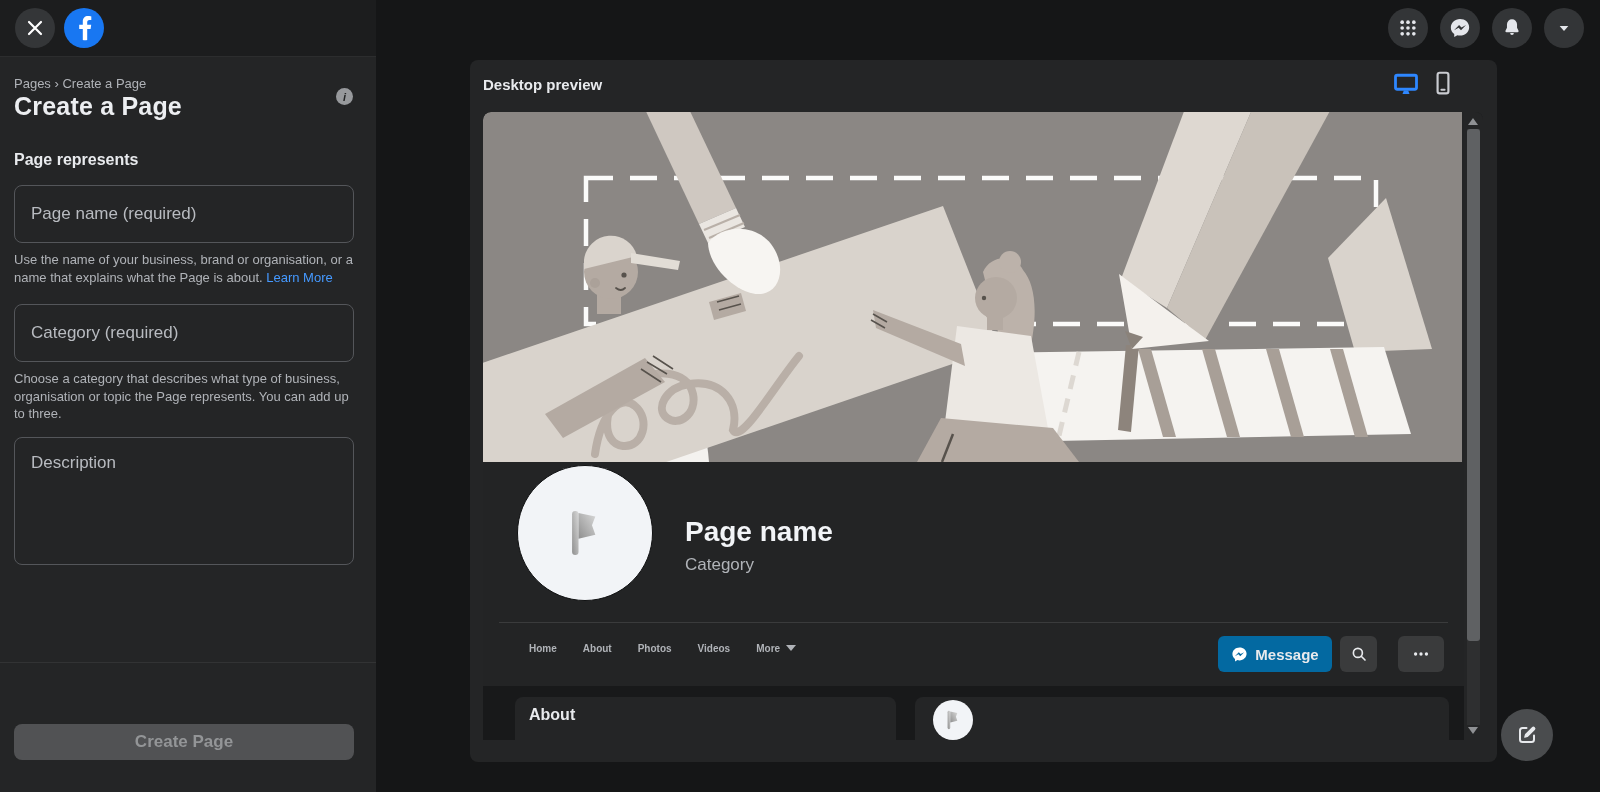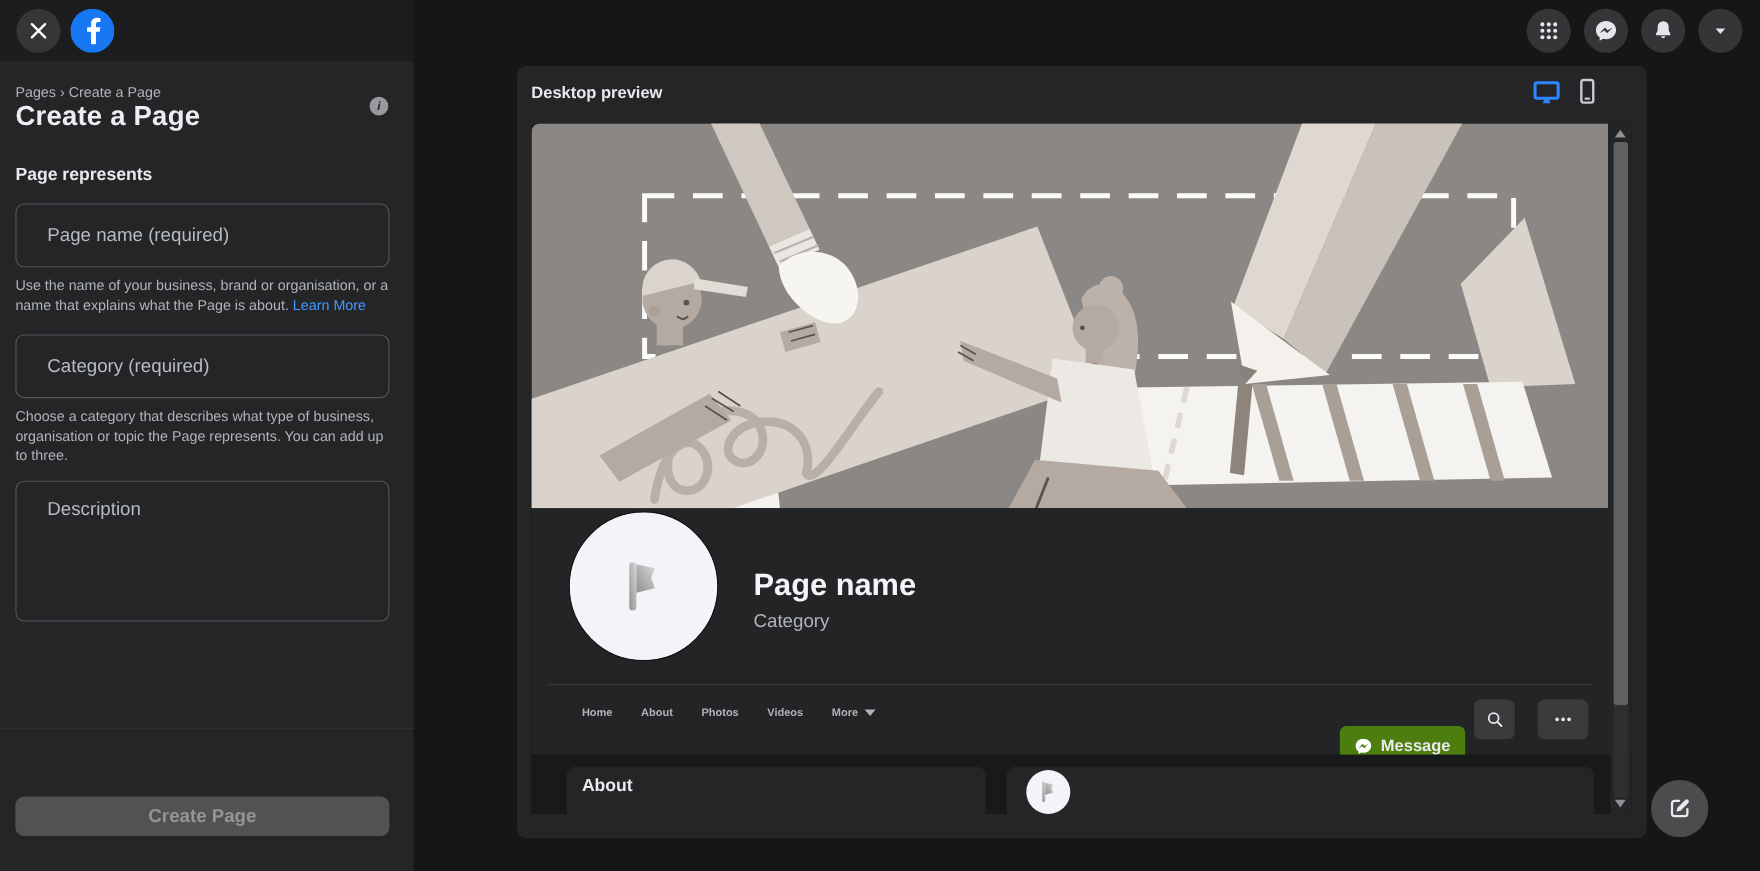--- a/index.html
+++ b/index.html
@@ -18,21 +18,21 @@
   .circle-btn { border-radius:50%; display:flex; align-items:center; justify-content:center; cursor:pointer; }
   .close-btn { left:15px; top:8px; width:40px; height:40px; background:#343638; }
   .fb-logo { left:64px; top:8px; width:40px; height:40px; }
 
   .breadcrumb { left:14px; top:76px; font-size:13px; color:#b0b3b8; }
   .page-title { left:14px; top:92px; font-size:25px; font-weight:700; color:#eceef1; letter-spacing:.2px; }
   .info-btn { left:336px; top:88px; width:17px; height:17px; background:#97999c; color:#242526; font-size:11px; font-weight:700; font-style:italic; }
 
   .section-heading { left:14px; top:151px; font-size:16px; font-weight:700; color:#e8eaed; }
 
-  .fld { left:14px; width:340px; background:transparent; border:1px solid #54565a; border-radius:8px; font-size:17px; color:#e4e6eb; font-family:inherit; padding:0 28px; }
+  .fld { left:14px; width:340px; background:transparent; border:1px solid #54565a; border-radius:8px; font-size:17px; color:#e4e6eb; font-family:inherit; padding:0 16px; }
   .fld::placeholder { color:#b8bbc0; opacity:1; }
   .fld-name { top:185px; height:58px; }
   .fld-cat  { top:304px; height:58px; }
   .fld-desc { top:437px; height:128px; padding-top:15px; resize:none; }
 
   .help { left:14px; width:346px; font-size:13px; line-height:17.5px; color:#b0b3b8; }
   .help-1 { top:251px; }
   .help-2 { top:370px; }
   .link { color:#4599ff; cursor:pointer; }
 
@@ -56,21 +56,21 @@
 
   .profile-pic { left:34px; top:353px; width:136px; height:136px; border-radius:50%; background:#f2f4f7; border:1px solid #101112; display:flex; align-items:center; justify-content:center; }
   .pv-name { left:202px; top:404px; font-size:28px; font-weight:700; color:#f2f4f7; }
   .pv-cat  { left:202px; top:443px; font-size:17px; color:#b0b3b8; }
 
   .tabs-divider { left:16px; top:510px; width:949px; border-top:1px solid #3a3b3c; }
   .tabs { left:33px; top:511px; height:50px; display:flex; align-items:center; }
   .tab { padding:0 13px; font-size:10px; font-weight:600; color:#b0b3b8; cursor:pointer; display:flex; align-items:center; gap:6px; }
   .caret { width:0; height:0; border-left:5px solid transparent; border-right:5px solid transparent; border-top:6px solid #b0b3b8; display:inline-block; }
 
-  .msg-btn { left:735px; top:548px; width:114px; height:36px; background:#4d7c0f; border-radius:6px; display:flex; align-items:center; justify-content:center; gap:7px; cursor:pointer; }
+  .msg-btn { left:735px; top:524px; width:114px; height:36px; background:#0369a1; border-radius:6px; display:flex; align-items:center; justify-content:center; gap:7px; cursor:pointer; }
   .msg-btn span { font-size:15px; font-weight:700; color:#e8eaed; }
   .mini-btn { top:524px; height:36px; background:#3a3b3c; border-radius:6px; display:flex; align-items:center; justify-content:center; cursor:pointer; }
   .search-btn { left:857px; width:37px; }
   .dots-btn { left:915px; width:46px; }
 
   .feed-section { left:0; top:574px; width:1000px; height:54px; background:#18191a; }
   .card { background:#242526; border-radius:8px; position:absolute; }
   .card-about { left:32px; top:11px; width:381px; height:50px; }
   .card-about .h { position:absolute; left:14px; top:9px; font-size:16px; font-weight:700; color:#e8eaed; }
   .card-post { left:432px; top:11px; width:534px; height:50px; }

